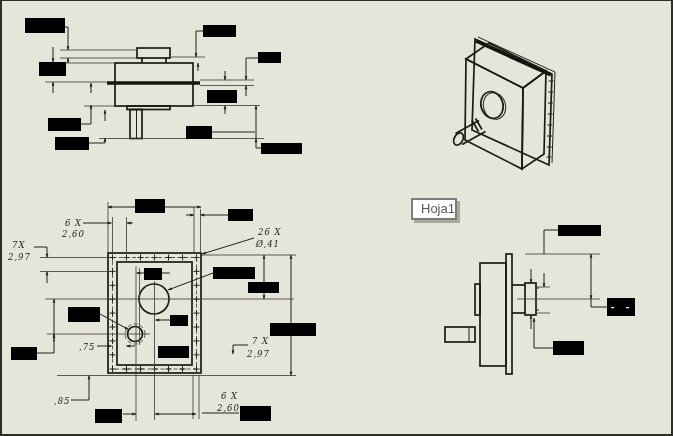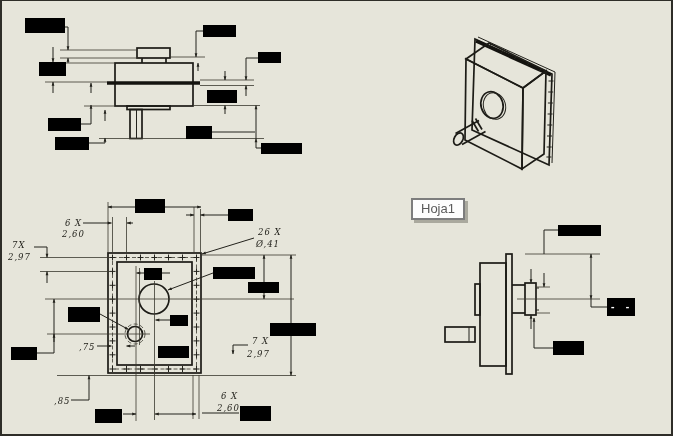--- a/index.html
+++ b/index.html
@@ -22,21 +22,21 @@
     font-family:"DejaVu Serif", serif;font-style:italic;
     font-size:8.5px;letter-spacing:1px;fill:#1f1e18;
   }
   .masktxt{
     font-family:"DejaVu Sans Mono", monospace;font-size:9px;
     letter-spacing:2px;fill:#ffffff;font-weight:bold;
   }
   #sheet-tab{
     position:absolute;left:409px;top:197px;
     background:#fdfdfd;border:2px solid #7d7d7d;
-    padding:1px 8px 2px 8px;
+    padding:1px 0 2px 8px;
     color:#5a5a5a;font-size:13px;
     box-shadow:3px 3px 0 rgba(120,120,110,0.55);
   }
 </style>
 </head>
 <body>
 
 <div id="canvas">
 <svg width="669" height="433" viewBox="0 0 669 433">
   <defs>

